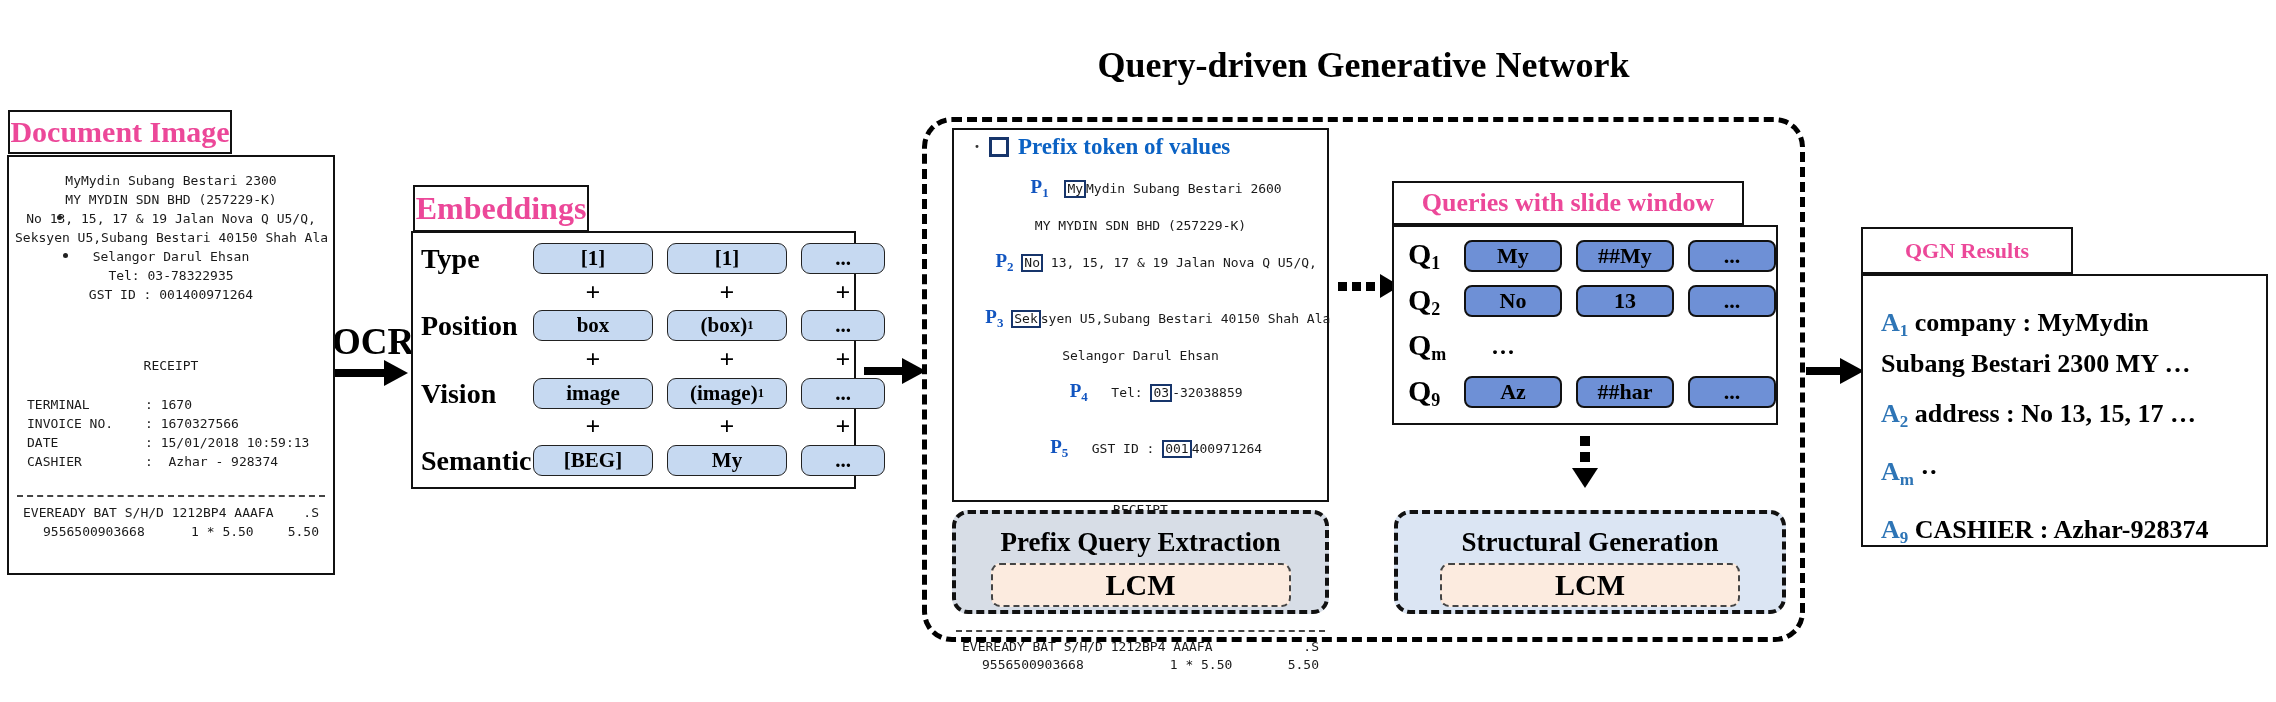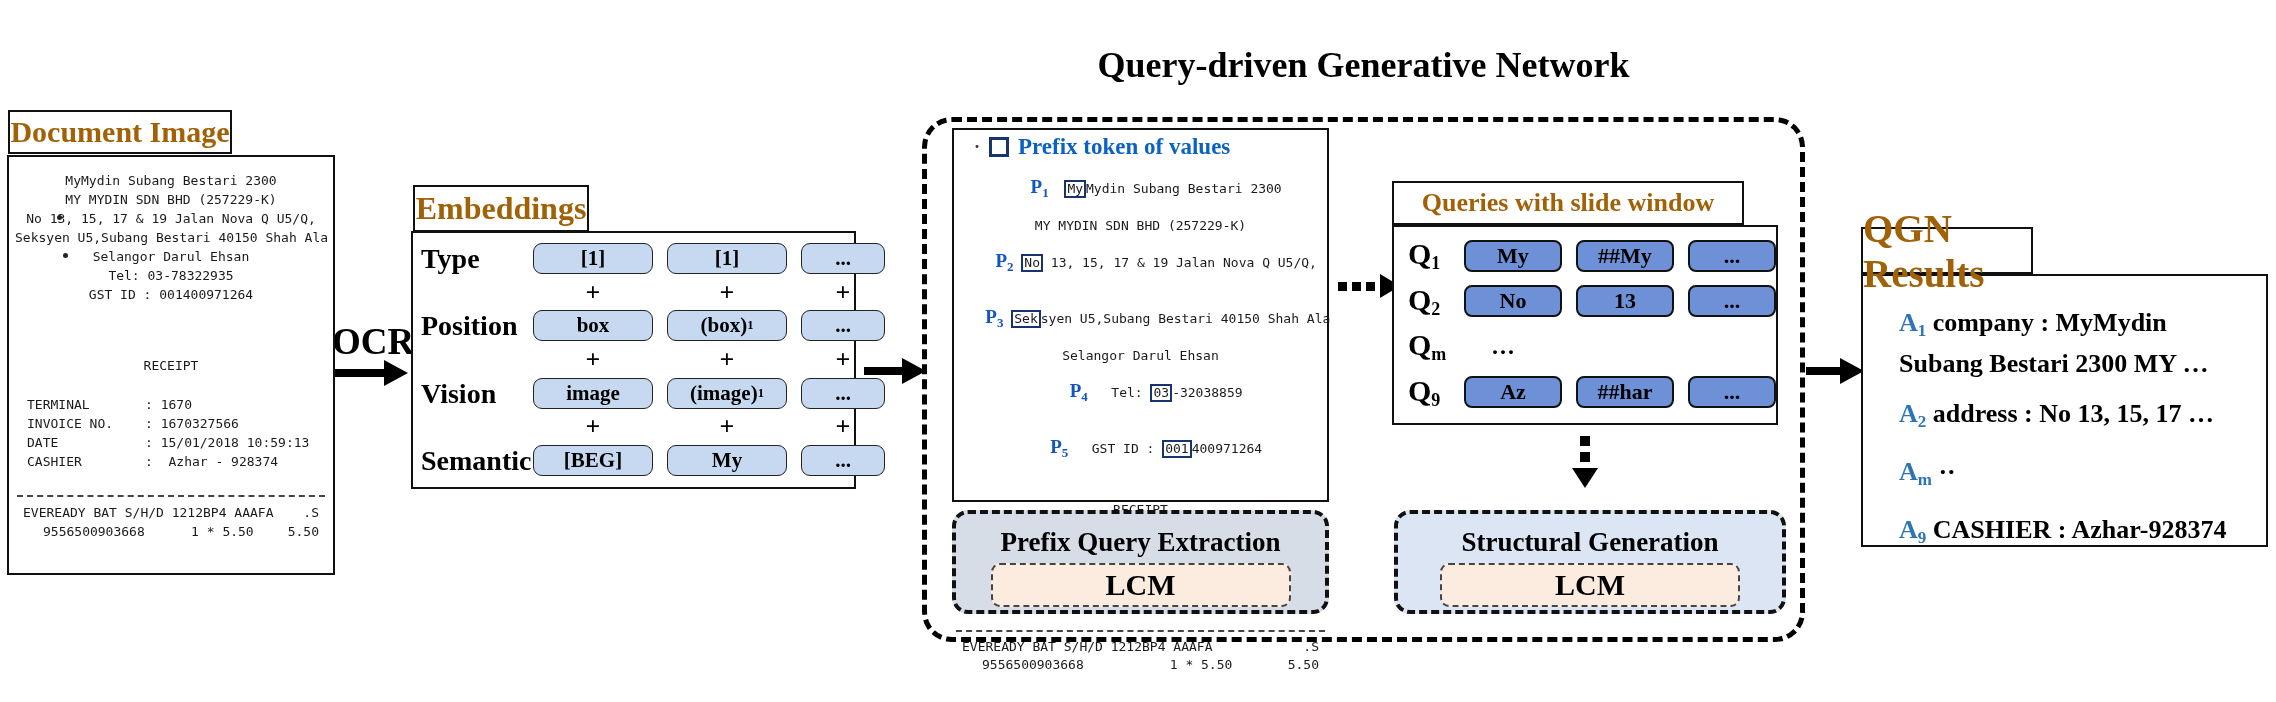--- a/index.html
+++ b/index.html
@@ -2,21 +2,21 @@
 <html><head>
 <meta charset="utf-8">
 <style>
   * { margin:0; padding:0; box-sizing:border-box; }
   html,body { width:2276px; height:702px; background:#fff; font-family:"Liberation Serif", serif; position:relative; overflow:hidden; }
 
   .abs { position:absolute; }
 
   
   .tab-label { border:2.5px solid #111; background:#fff; display:flex; align-items:center; justify-content:center;
-               font-weight:bold; color:#a16207; z-index:3; }
+               font-weight:bold; color:#ec4899; z-index:3; }
   .panel-box { border:2.5px solid #111; background:#fff; z-index:2; }
 
   
   #doc-label { left:8px; top:110px; width:224px; height:44px; font-size:30px; }
   #doc-box   { left:7px; top:155px; width:328px; height:420px; padding:14px 6px 0 6px;
                font-family:"DejaVu Sans Mono", monospace; font-size:13px; line-height:19px; color:#1a1a1a; }
   .rc-center { text-align:center; white-space:pre; }
   .rc-field  { display:flex; padding-left:12px; white-space:pre; }
   .rc-field .flabel { width:118px; flex:none; }
   .rc-sep { border-top:2.5px dashed #444; margin:8px 2px 6px 2px; }
@@ -89,22 +89,22 @@
 
   
   .module { border:4px dashed #111; border-radius:16px; text-align:center; padding-top:5px; z-index:2; position:absolute; }
   .module .m-title { font-size:27px; font-weight:bold;margin-top:8px; }
   .lcm { margin:5px auto 0 auto; width:300px; height:44px; background:#fcebdf; border:2px dashed #444; border-radius:9px;
          display:flex; align-items:center; justify-content:center; font-size:30px; font-weight:bold; }
   #pqe { left:952px; top:510px; width:377px; height:104px; background:#d7dde6; }
   #sg  { left:1394px; top:510px; width:392px; height:104px; background:#dbe5f3; }
 
   
-  #res-label { left:1861px; top:227px; width:172px; height:47px; font-size:39px; }
-  #res-box { left:1861px; top:274px; width:407px; height:273px; padding:30px 16px 0 36px; }
+  #res-label { left:1861px; top:227px; width:212px; height:47px; font-size:22px; }
+  #res-box { left:1861px; top:274px; width:407px; height:273px; padding:30px 16px 0 18px; }
   .res-item { font-size:26px; font-weight:bold; color:#000; margin-bottom:17px; line-height:33px; }
   .alabel { color:#2e75b6; font-weight:bold; }
   .alabel sub { font-size:17px; }
   #res-item-0 { max-width:312px; }
 </style>
 </head>
 <body>
 
 <div class="abs tab-label" id="doc-label">
   <span>Document Image</span>
@@ -257,21 +257,21 @@
 <div class="abs" id="net-title">Query-driven Generative Network</div>
 <div class="abs" id="net-frame"></div>
 
 <div class="abs panel-box" id="prefix-panel">
   <div class="pf-header">
     <span class="blt">·</span>
     <span class="chk"></span>
     <span>Prefix token of values</span>
   </div>
   <div class="rc-center">
-    <span class="plabel"><span>P</span><sub>1</sub></span><span style="white-space:pre">  </span><span class="tok">My</span><span>Mydin Subang Bestari 2300</span>
+    <span class="plabel"><span>P</span><sub>1</sub></span><span style="white-space:pre">  </span><span class="tok">My</span><span>Mydin Subang Bestari 2600</span>
   </div>
   <div class="rc-center">MY MYDIN SDN BHD (257229-K)</div>
   <div class="rc-center">
     <span class="plabel"><span>P</span><sub>2</sub></span><span style="white-space:pre"> </span><span class="tok">No</span><span> 13, 15, 17 &amp; 19 Jalan Nova Q U5/Q,</span>
   </div>
   <div class="rc-center">
     <span class="plabel"><span>P</span><sub>3</sub></span><span style="white-space:pre"> </span><span class="tok">Sek</span><span>syen U5,Subang Bestari 40150 Shah Ala</span>
   </div>
   <div class="rc-center">Selangor Darul Ehsan</div>
   <div class="rc-center">

